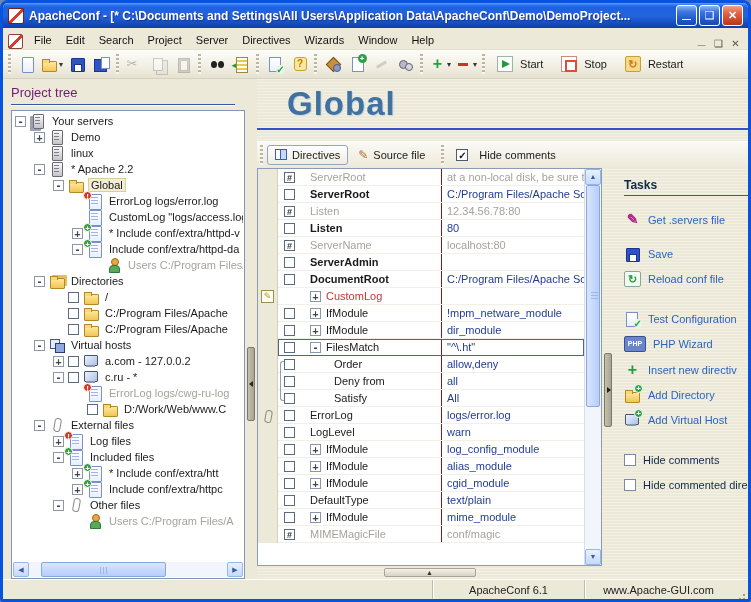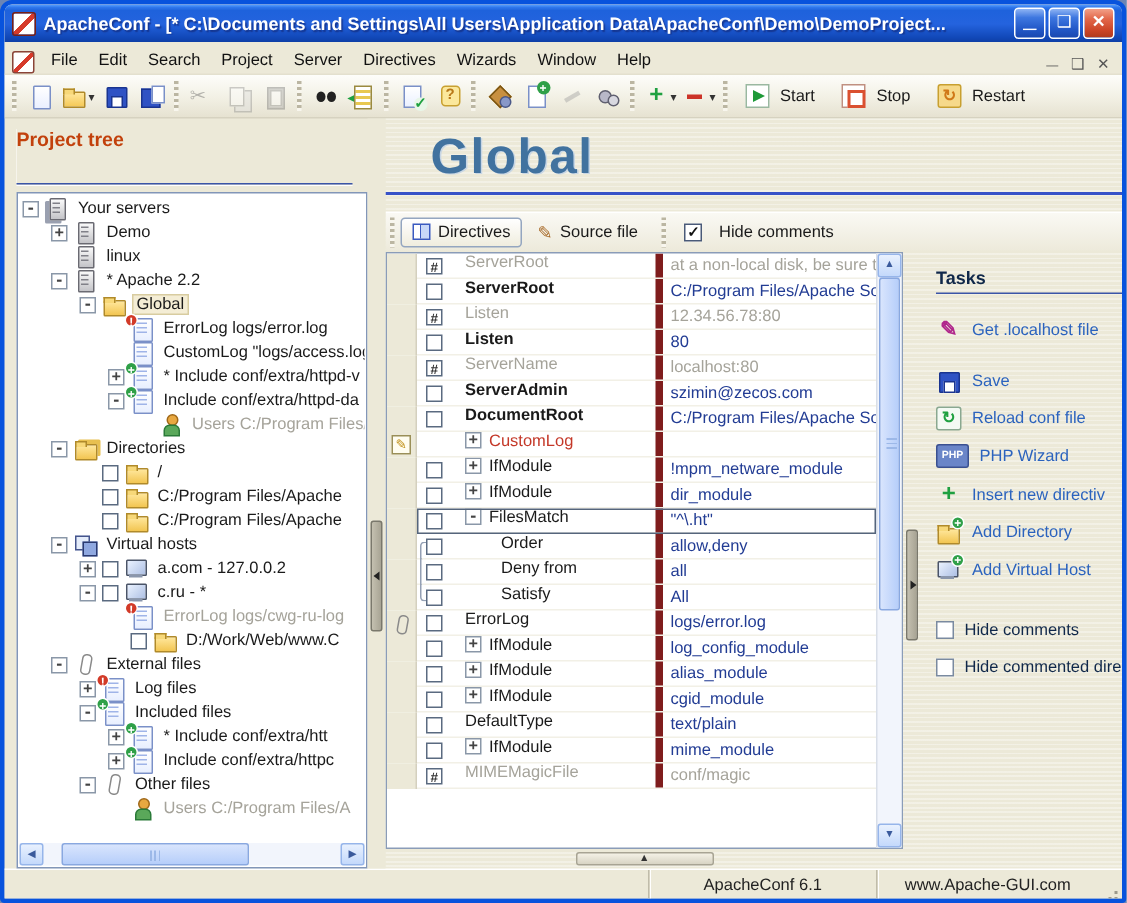--- a/index.html
+++ b/index.html
@@ -70,21 +70,21 @@
   .tbi-start{background:#fff;border:1px solid #9AB8A0;width:16px;height:16px;}
   .tbi-start::before{content:'';position:absolute;left:4px;top:3px;border-left:8px solid #1E9A38;border-top:4px solid transparent;border-bottom:4px solid transparent;}
   .tbi-stop{background:#fff;border:1px solid #C09080;width:16px;height:16px;}
   .tbi-stop::before{content:'';position:absolute;left:3px;top:3px;width:8px;height:8px;border:2px solid #DA5030;background:#fff;}
   .tbi-restart{background:#F6D98A;border:1px solid #C8A030;width:16px;height:16px;border-radius:2px;}
   .tbi-restart::before{content:'↻';position:absolute;left:0;top:0;width:14px;text-align:center;color:#D07818;font-weight:bold;font-size:11px;line-height:14px;}
   
   .content{flex:1;display:flex;min-height:0;}
   
   .left-pane{flex:none;width:242px;padding:6px 0 0 8px;display:flex;flex-direction:column;min-height:0;}
-  .ptitle{flex:none;font-size:13px;font-weight:bold;color:#c2410c;padding-bottom:22px;border-bottom:1px solid #3A55A8;box-shadow:0 1px 0 #fff;margin-right:10px;}
+  .ptitle{flex:none;font-size:13px;font-weight:normal;color:#701a75;padding-bottom:4px;border-bottom:1px solid #3A55A8;box-shadow:0 1px 0 #fff;margin-right:10px;}
   .tree-box{flex:1;margin-top:5px;border:1px solid #8296B8;background:#fff;position:relative;overflow:hidden;min-height:0;}
   .tree-rows{position:absolute;inset:2px 1px 16px 1px;overflow:hidden;}
   .trow{display:flex;align-items:center;height:16px;white-space:nowrap;}
   .tind{flex:none;display:inline-block;height:1px;}
   .tgl{flex:none;width:11px;height:11px;border:1px solid #8A97A8;background:#fff;font:bold 10px/9px "DejaVu Sans Mono",monospace;text-align:center;color:#444;margin-right:4px;}
   .cbx{flex:none;width:11px;height:11px;border:1px solid #5A6A80;background:#fff;margin-right:4px;}
   .ic{width:16px;height:16px;position:relative;display:inline-block;flex:none;margin-right:4px;}
   .ic-server::before,.ic-server-group::before{content:'';position:absolute;left:3px;top:1px;width:9px;height:13px;background:linear-gradient(180deg,#FAFAFA,#C4C4C8);border:1px solid #6A6A72;border-radius:1px;}
   .ic-server-group::before{box-shadow:-3px 2px 0 #9AA0B0;}
   .ic-server::after,.ic-server-group::after{content:'';position:absolute;left:5px;top:4px;width:5px;height:1px;background:#808088;box-shadow:0 3px 0 #808088,0 6px 0 #808088;}
@@ -136,21 +136,21 @@
   .g-cell{flex:none;width:20px;background:#ECE9D8;border-right:1px solid #D4D0BE;display:flex;align-items:center;justify-content:center;}
   .gi-edit{width:13px;height:13px;background:#FFFDF0;border:1px solid #9A8F58;font-size:9px;line-height:11px;text-align:center;color:#C09018;}
   .gi-clip{position:relative;width:14px;height:14px;}
   .gi-clip::before{content:'';position:absolute;left:4px;top:1px;width:5px;height:11px;border:1px solid #8A8A8A;border-radius:3px;transform:rotate(10deg);}
   .rbody{flex:1;display:flex;min-width:0;border-bottom:1px solid #F2F0E6;position:relative;}
   .cb-cell{flex:none;width:24px;display:flex;align-items:center;padding-left:6px;position:relative;}
   .cbx2{width:11px;height:11px;border:1px solid #5A6A80;background:#fff;font:bold 9px/10px "Liberation Sans",sans-serif;text-align:center;color:#333;}
   .child .cb-cell::before{content:'';position:absolute;left:2px;top:-1px;bottom:-1px;border-left:1px solid #94A0B4;}
   .child-first .cb-cell::before{top:5px;border-top:1px solid #94A0B4;border-top-left-radius:3px;width:3px;}
   .child-last .cb-cell::before{bottom:5px;border-bottom:1px solid #94A0B4;border-bottom-left-radius:3px;width:3px;}
-  .n-cell{flex:none;width:140px;display:flex;border-right:5px solid #7f1d1d;padding-left:8px;overflow:hidden;white-space:nowrap;}
+  .n-cell{flex:none;width:140px;display:flex;align-items:center;border-right:1px solid #7f1d1d;padding-left:8px;overflow:hidden;white-space:nowrap;}
   .child .n-cell{padding-left:32px;}
   .ex{margin-right:5px;flex:none;}
   .v-cell{flex:1;display:flex;align-items:center;padding-left:5px;color:#223C94;min-width:0;white-space:nowrap;overflow:hidden;}
   .drow.bold .nlabel{font-weight:bold;}
   .drow.commented .n-cell,.drow.commented .v-cell{color:#A5A39A;}
   .drow.red .n-cell{color:#C43828;}
   .drow.sel .rbody{outline:1px solid #55657C;outline-offset:-1px;background:#fff;z-index:2;}
   
   .vsb{flex:none;width:17px;background:#F2F5FC;border-left:1px solid #D8DEE8;display:flex;flex-direction:column;}
   .vsb .sbarr{width:auto;height:16px;line-height:14px;}
@@ -577,21 +577,20 @@
               </div>
               <div class="drow bold">
                 <span class="g-cell"></span>
                 <span class="rbody">
                   <span class="cb-cell">
                     <span class="cbx2"></span>
                   </span>
                   <span class="n-cell">
                     <span class="nlabel">ServerAdmin</span>
                   </span>
-                  <span class="v-cell">szimin@zecos.com</span>
                 </span>
               </div>
               <div class="drow bold">
                 <span class="g-cell"></span>
                 <span class="rbody">
                   <span class="cb-cell">
                     <span class="cbx2"></span>
                   </span>
                   <span class="n-cell">
                     <span class="nlabel">DocumentRoot</span>
@@ -692,20 +691,32 @@
                   <span class="gi-clip"></span>
                 </span>
                 <span class="rbody">
                   <span class="cb-cell">
                     <span class="cbx2"></span>
                   </span>
                   <span class="n-cell">
                     <span class="nlabel">ErrorLog</span>
                   </span>
                   <span class="v-cell">logs/error.log</span>
+                </span>
+              </div>
+              <div class="drow normal">
+                <span class="g-cell"></span>
+                <span class="rbody">
+                  <span class="cb-cell">
+                    <span class="cbx2"></span>
+                  </span>
+                  <span class="n-cell">
+                    <span class="nlabel">LogLevel</span>
+                  </span>
+                  <span class="v-cell">warn</span>
                 </span>
               </div>
               <div class="drow normal">
                 <span class="g-cell"></span>
                 <span class="rbody">
                   <span class="cb-cell">
                     <span class="cbx2"></span>
                   </span>
                   <span class="n-cell">
                     <span class="tgl ex">+</span>
@@ -786,29 +797,33 @@
           </div>
         </div>
         <div class="msplit">
           <span class="split-handle right" style="top:185px;"></span>
         </div>
         <div class="tasks">
           <div class="tasks-title">Tasks</div>
           <div id="task-links">
               <div class="tlink" style="margin-top: 16px;">
                 <span class="tki tk-htaccess">✎</span>
-                <span>Get .localhost file</span>
+                <span>Get .servers file</span>
               </div>
               <div class="tlink" style="margin-top: 18px;">
                 <span class="tki tk-save"></span>
                 <span>Save</span>
               </div>
               <div class="tlink" style="margin-top: 9px;">
                 <span class="tki tk-reload">↻</span>
                 <span>Reload conf file</span>
+              </div>
+              <div class="tlink" style="margin-top: 24px;">
+                <span class="tki tk-test"></span>
+                <span>Test Configuration</span>
               </div>
               <div class="tlink" style="margin-top: 9px;">
                 <span class="tki tk-php">PHP</span>
                 <span>PHP Wizard</span>
               </div>
               <div class="tlink" style="margin-top: 10px;">
                 <span class="tki tk-insert">+</span>
                 <span>Insert new directiv</span>
               </div>
               <div class="tlink" style="margin-top: 9px;">

